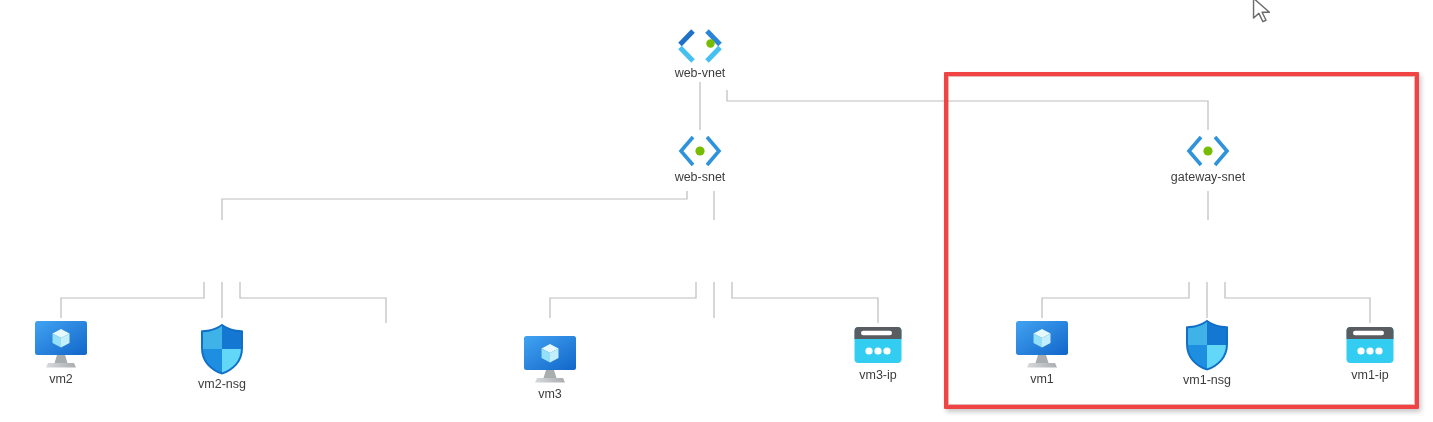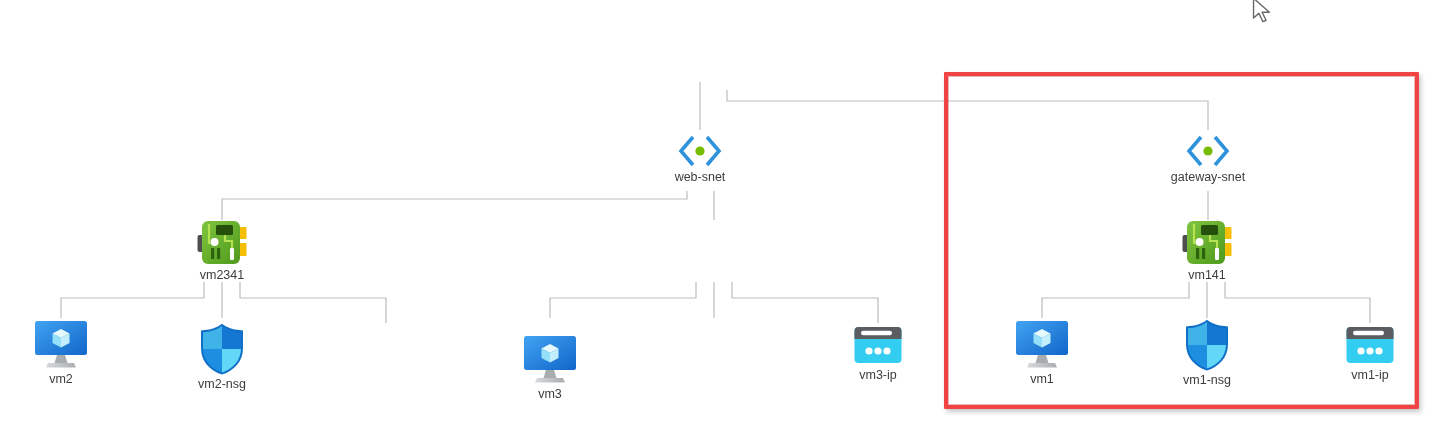--- a/index.html
+++ b/index.html
@@ -111,46 +111,40 @@
       <polyline points="714,282 714,318"></polyline>
       <polyline points="732,282 732,298 878,298 878,323"></polyline>
       <polyline points="1189,282 1189,298 1042,298 1042,318"></polyline>
       <polyline points="1207,282 1207,318"></polyline>
       <polyline points="1225,282 1225,298 1370,298 1370,323"></polyline>
     </g>
   </svg>
 
   <div id="highlight"></div>
 
+  <div class="node" style="left:635px;top:28px">
+    <svg class="ic" width="52" height="36">
+        <use href="#ic-vnet"></use>
+      </svg>
+    <div class="lbl">web-vnet</div>
+  </div>
 
   <div class="node" style="left:635px;top:134px">
     <svg class="ic" width="46" height="34">
         <use href="#ic-subnet"></use>
       </svg>
     <div class="lbl">web-snet</div>
   </div>
   <div class="node" style="left:1143px;top:134px">
     <svg class="ic" width="46" height="34">
         <use href="#ic-subnet"></use>
       </svg>
     <div class="lbl">gateway-snet</div>
   </div>
 
-  <div class="node" style="left:157px;top:220px">
-    <svg class="ic" width="50" height="46">
-        <use href="#ic-nic"></use>
-      </svg>
-    <div class="lbl">vm2341</div>
-  </div>
-  <div class="node" style="left:1142px;top:220px">
-    <svg class="ic" width="50" height="46">
-        <use href="#ic-nic"></use>
-      </svg>
-    <div class="lbl">vm141</div>
-  </div>
 
   <div class="node" style="left:-4px;top:320px">
     <svg class="ic" width="54" height="50">
         <use href="#ic-vm"></use>
       </svg>
     <div class="lbl">vm2</div>
   </div>
   <div class="node" style="left:157px;top:323px">
     <svg class="ic" width="44" height="52">
         <use href="#ic-nsg"></use>

